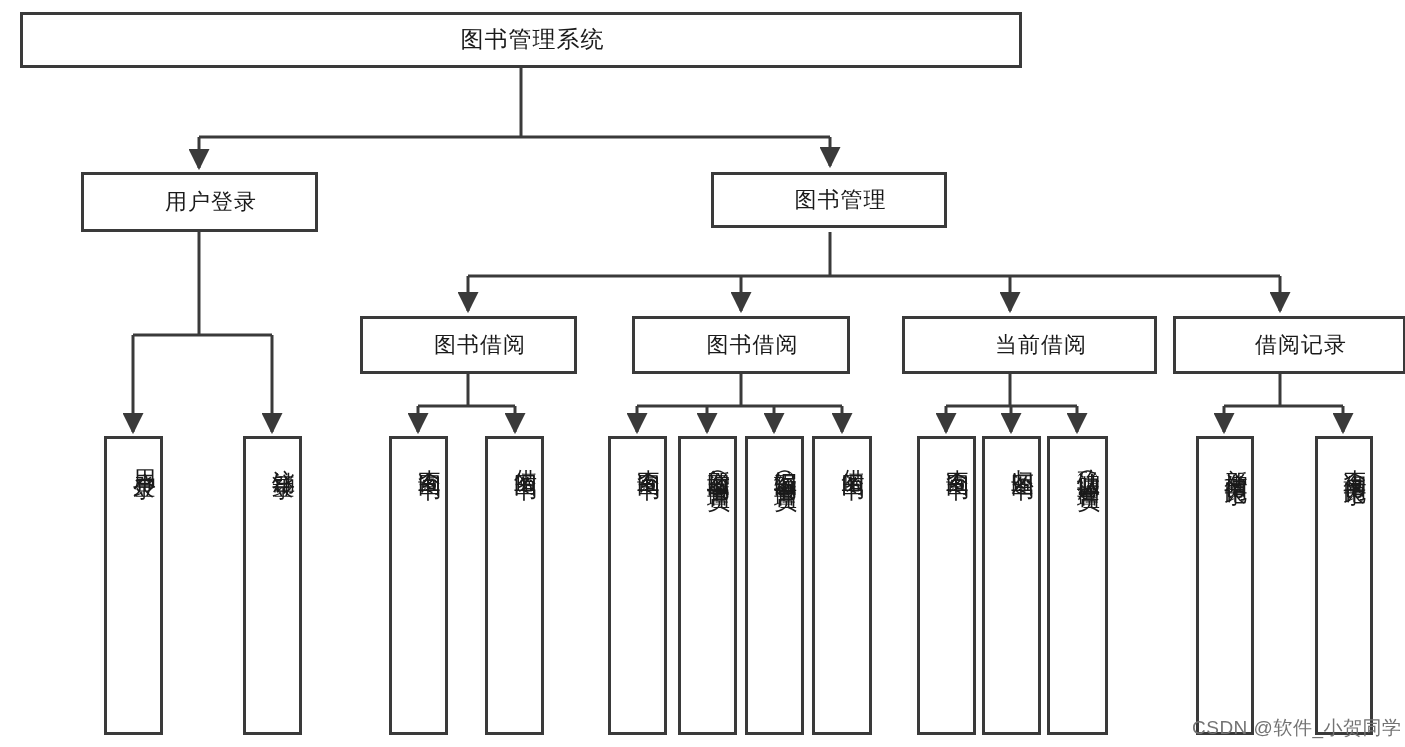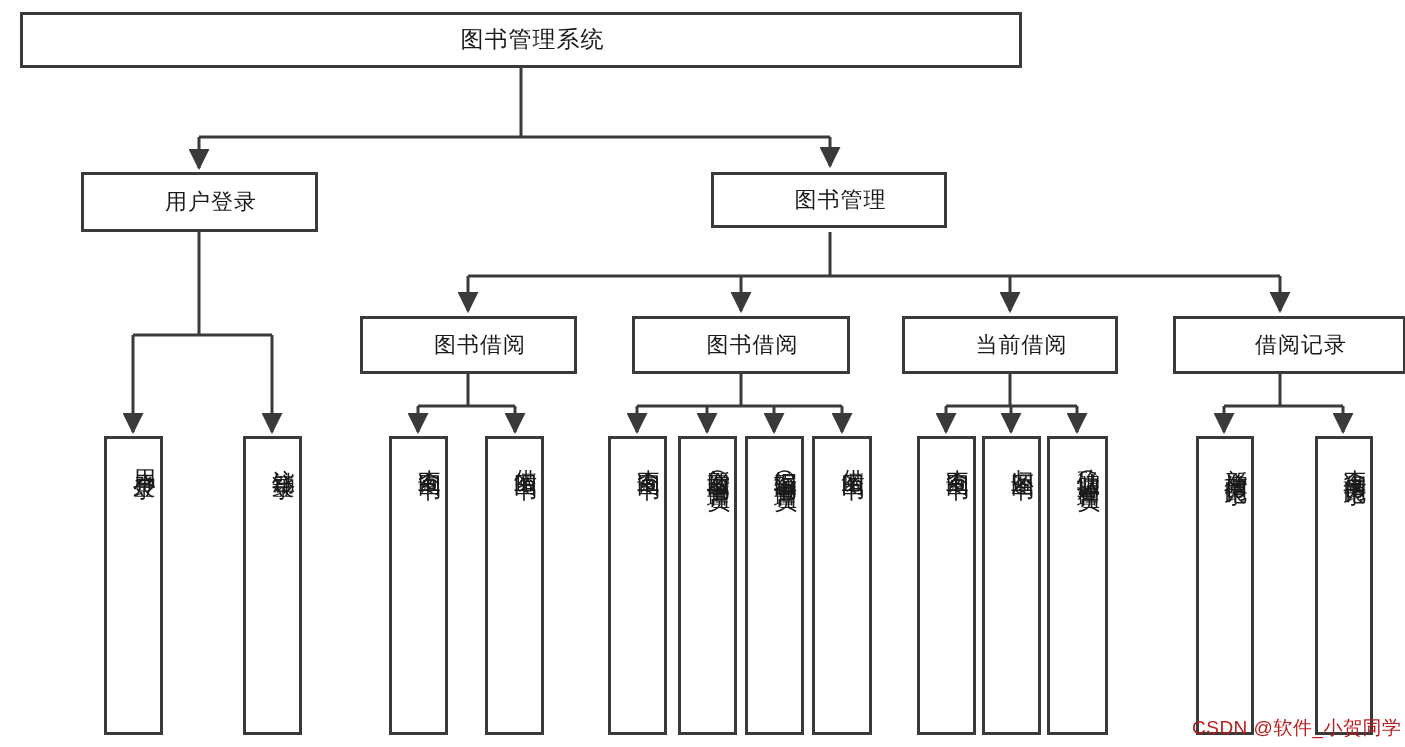--- a/index.html
+++ b/index.html
@@ -63,21 +63,21 @@
   .node.vertical .node-label {
     writing-mode: vertical-rl;
     text-orientation: upright;
     font-size: 23px;
     line-height: 1.05;
     letter-spacing: 3px;
     white-space: nowrap;
   }
   .watermark {
     position: absolute;
-    color: #b91c1c;
+    color: #737373;
     font-size: 19px;
     white-space: nowrap;
     letter-spacing: 0.5px;
   }
 </style>
 </head>
 <body>
 
 <div id="diagram-root">
 
@@ -141,21 +141,21 @@
   <div class="node horizontal" style="left:711px; top:172px; width:236px; height:56px;">
     <span class="node-label">图书管理</span>
   </div>
 
   <div class="node horizontal" style="left:360px; top:316px; width:217px; height:58px;">
     <span class="node-label">图书借阅</span>
   </div>
   <div class="node horizontal" style="left:632px; top:316px; width:218px; height:58px;">
     <span class="node-label">图书借阅</span>
   </div>
-  <div class="node horizontal" style="left:902px; top:316px; width:216px; height:58px;">
+  <div class="node horizontal" style="left:902px; top:316px; width:255px; height:58px;">
     <span class="node-label">当前借阅</span>
   </div>
   <div class="node horizontal" style="left:1173px; top:316px; width:233px; height:58px;">
     <span class="node-label">借阅记录</span>
   </div>
 
   <div class="node vertical" style="left:104px; top:436px; width:59px; height:299px;">
     <span class="node-label">用户登录</span>
   </div>
   <div class="node vertical" style="left:243px; top:436px; width:59px; height:299px;">

